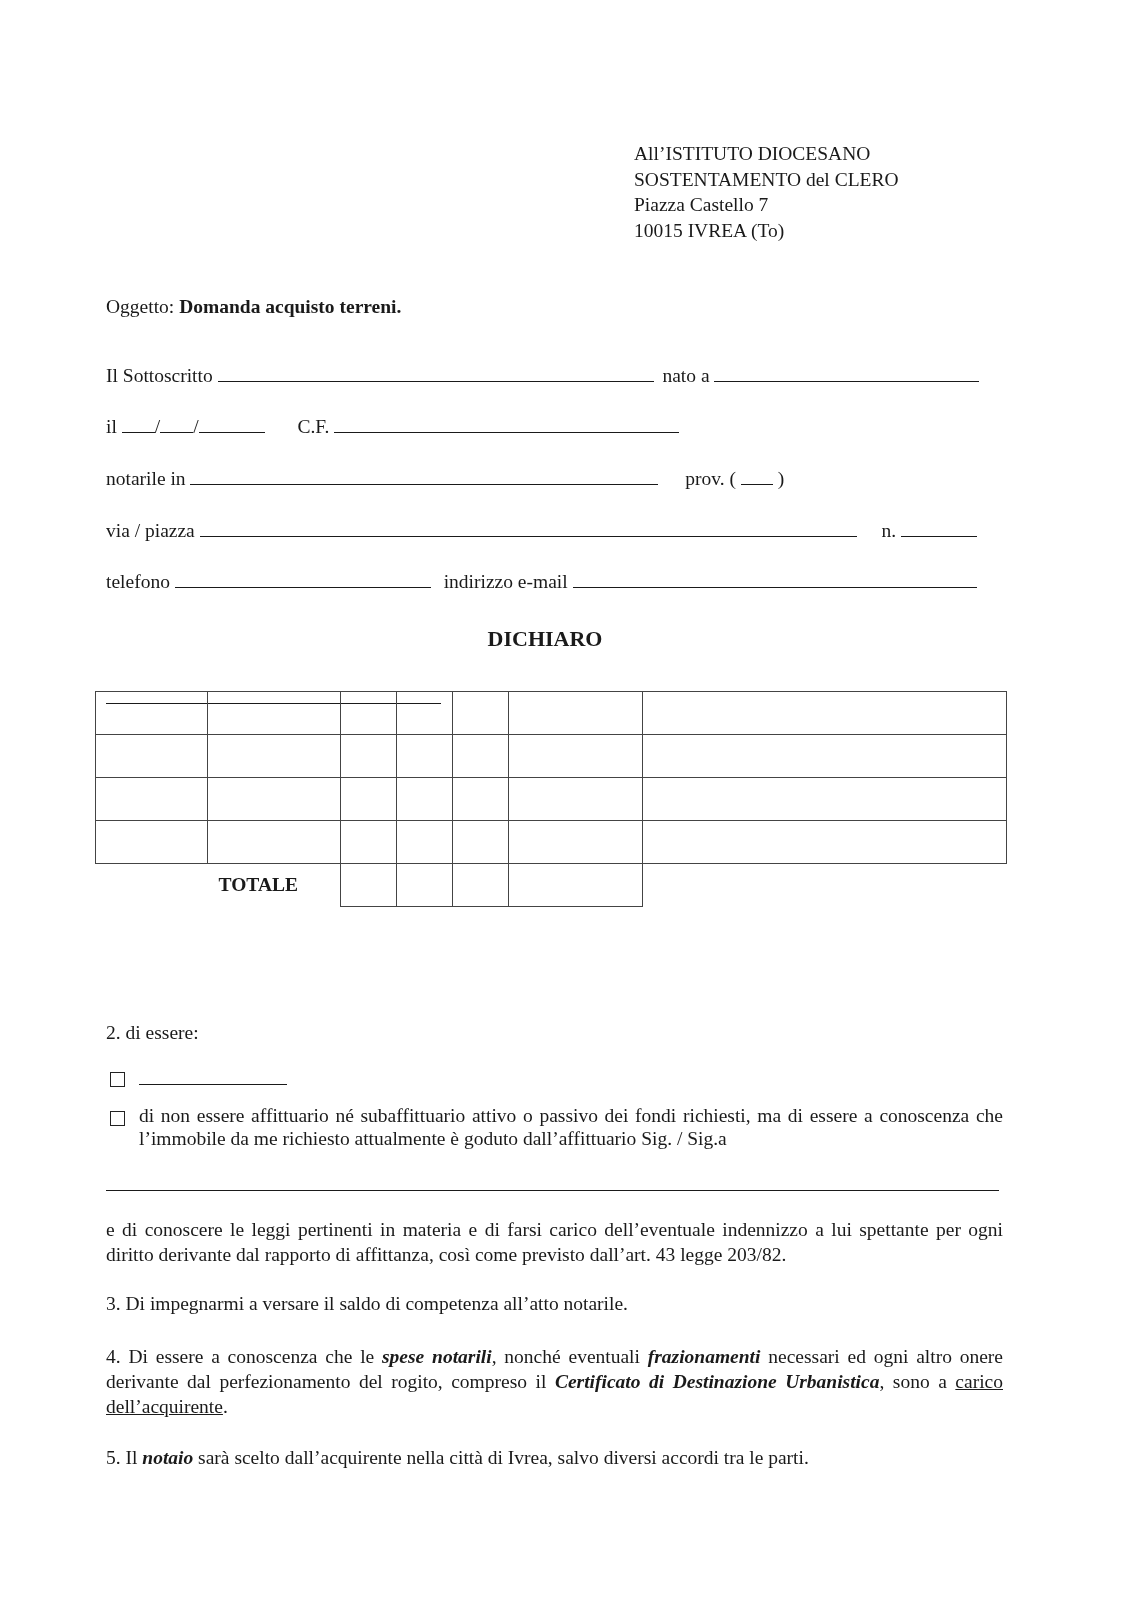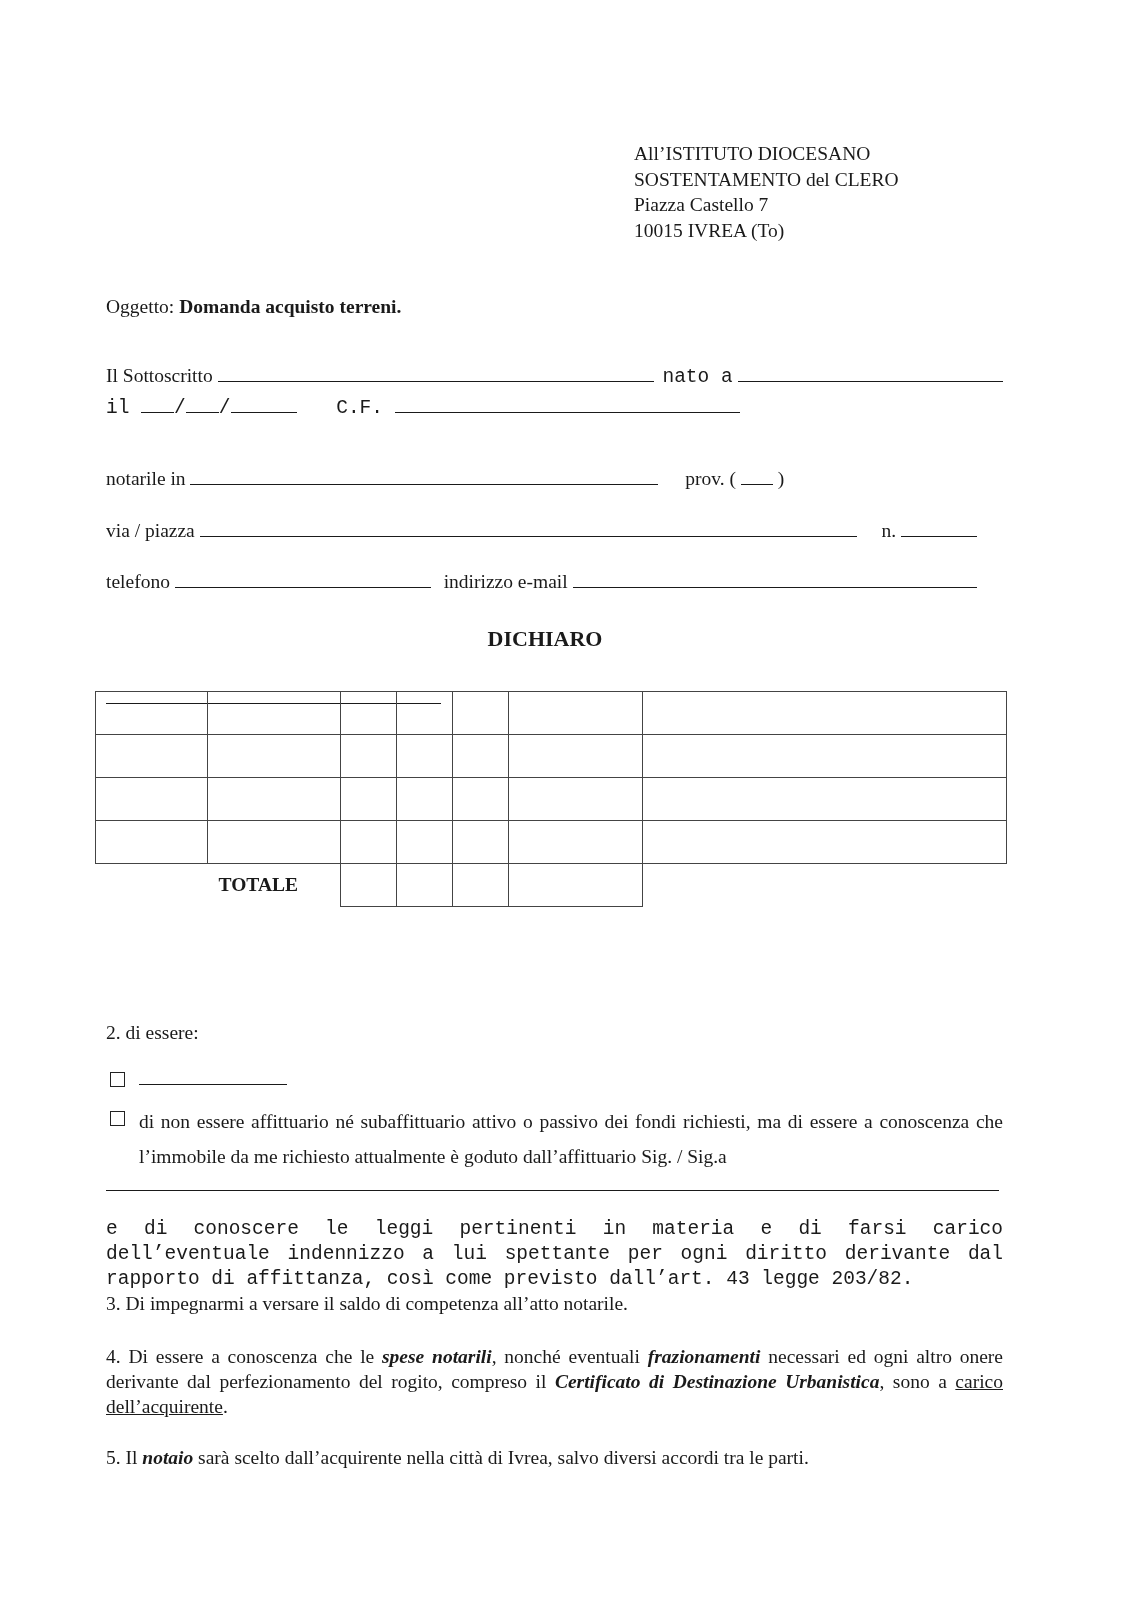--- a/index.html
+++ b/index.html
@@ -26,21 +26,21 @@
   table.grid tr.hdr td { height: 44px; }
   table.grid tr.body td { height: 42px; }
   table.grid tr.tot td { height: 42px; }
   table.grid td.noborder { border: none; }
   table.grid td.totlabel { border-left: none; border-bottom: none; font-weight: bold; text-align: right; padding-right: 42px; }
   .checkbox {
     display: inline-block; width: 15px; height: 15px; border: 1.3px solid #222;
     vertical-align: -2px; margin-right: 9px; box-sizing: border-box;
   }
   .para { left: 106px; width: 897px; white-space: normal; text-align: justify; font-size: 19.5px; line-height: 25px; }
-  .indent-para { left: 139px; width: 864px; white-space: normal; text-align: justify; font-size: 19.5px; line-height: 35px; }
+  .indent-para { left: 139px; width: 864px; white-space: normal; text-align: justify; font-size: 19.5px; line-height: 23px; }
   .hr-line { left: 106px; width: 893px; top: 1150px; border-bottom: 1.3px solid #1a1a1a; height: 0; }
   u { text-decoration: underline; }
   .bi { font-weight: bold; font-style: italic; }
 </style>
 </head>
 <body>
 
 <div class="abs recipient">
   <div>All’ISTITUTO DIOCESANO</div>
   <div>SOSTENTAMENTO del CLERO</div>
@@ -49,25 +49,25 @@
 </div>
 
 <div class="abs subject">
   <span>Oggetto:</span>
   <b>Domanda acquisto terreni.</b>
 </div>
 
 <div class="abs row" style="top:325px;">
   <span>Il Sottoscritto</span>
   <span class="blank" style="width:436px;"></span>
-  <span style="margin-left:4px;font-family:Liberation Mono, monospace;">nato a</span>
+  <span style="margin-left:4px;">nato a</span>
   <span class="blank" style="width:265px;"></span>
 </div>
 
-<div class="abs row" style="top:356px;font-family:Liberation Mono, monospace;">
+<div class="abs row" style="top:376px;">
   <span>il</span>
   <span class="blank" style="width:33px;"></span><span>/</span><span class="blank" style="width:33px;"></span><span>/</span><span class="blank" style="width:66px;"></span>
   <span style="margin-left:28px;">C.F.</span>
   <span class="blank" style="width:345px;"></span>
 </div>
 
 <div class="abs row" style="top:428px;">
   <span>notarile in</span>
   <span class="blank" style="width:468px;"></span>
   <span style="margin-left:22px;">prov. (</span>
@@ -158,21 +158,21 @@
 <div class="abs row" style="top:1028px; left:110px;">
   <span class="checkbox"></span>
   <span class="blank" style="width:148px;"></span>
 </div>
 
 <span class="abs checkbox" style="left:110px; top:1071px;"></span>
 <div class="abs indent-para" style="top:1064px;">di non essere affittuario né subaffittuario attivo o passivo dei fondi richiesti, ma di essere a conoscenza che l’immobile da me richiesto attualmente è goduto dall’affittuario Sig. / Sig.a</div>
 
 <div class="abs hr-line"></div>
 
-<div class="abs para" style="top:1177px;font-family:Liberation Mono, monospace;">e di conoscere le leggi pertinenti in materia e di farsi carico dell’eventuale indennizzo a lui spettante per ogni diritto derivante dal rapporto di affittanza, così come previsto dall’art. 43 legge 203/82.</div>
+<div class="abs para" style="top:1177px;">e di conoscere le leggi pertinenti in materia e di farsi carico dell’eventuale indennizzo a lui spettante per ogni diritto derivante dal rapporto di affittanza, così come previsto dall’art. 43 legge 203/82.</div>
 
 <div class="abs row" style="top:1253px;">3. Di impegnarmi a versare il saldo di competenza all’atto notarile.</div>
 
 <div class="abs para" style="top:1304px;">
   <span>4. Di essere a conoscenza che le </span><span class="bi">spese notarili</span><span>, nonché eventuali </span><span class="bi">frazionamenti</span><span> necessari ed ogni altro onere derivante dal perfezionamento del rogito, compreso il </span><span class="bi">Certificato di Destinazione Urbanistica</span><span>, sono a </span><u>carico dell’acquirente</u><span>.</span>
 </div>
 
 <div class="abs row" style="top:1407px;">
   <span>5. Il </span><span class="bi">notaio</span><span> sarà scelto dall’acquirente nella città di Ivrea, salvo diversi accordi tra le parti.</span>
 </div>

